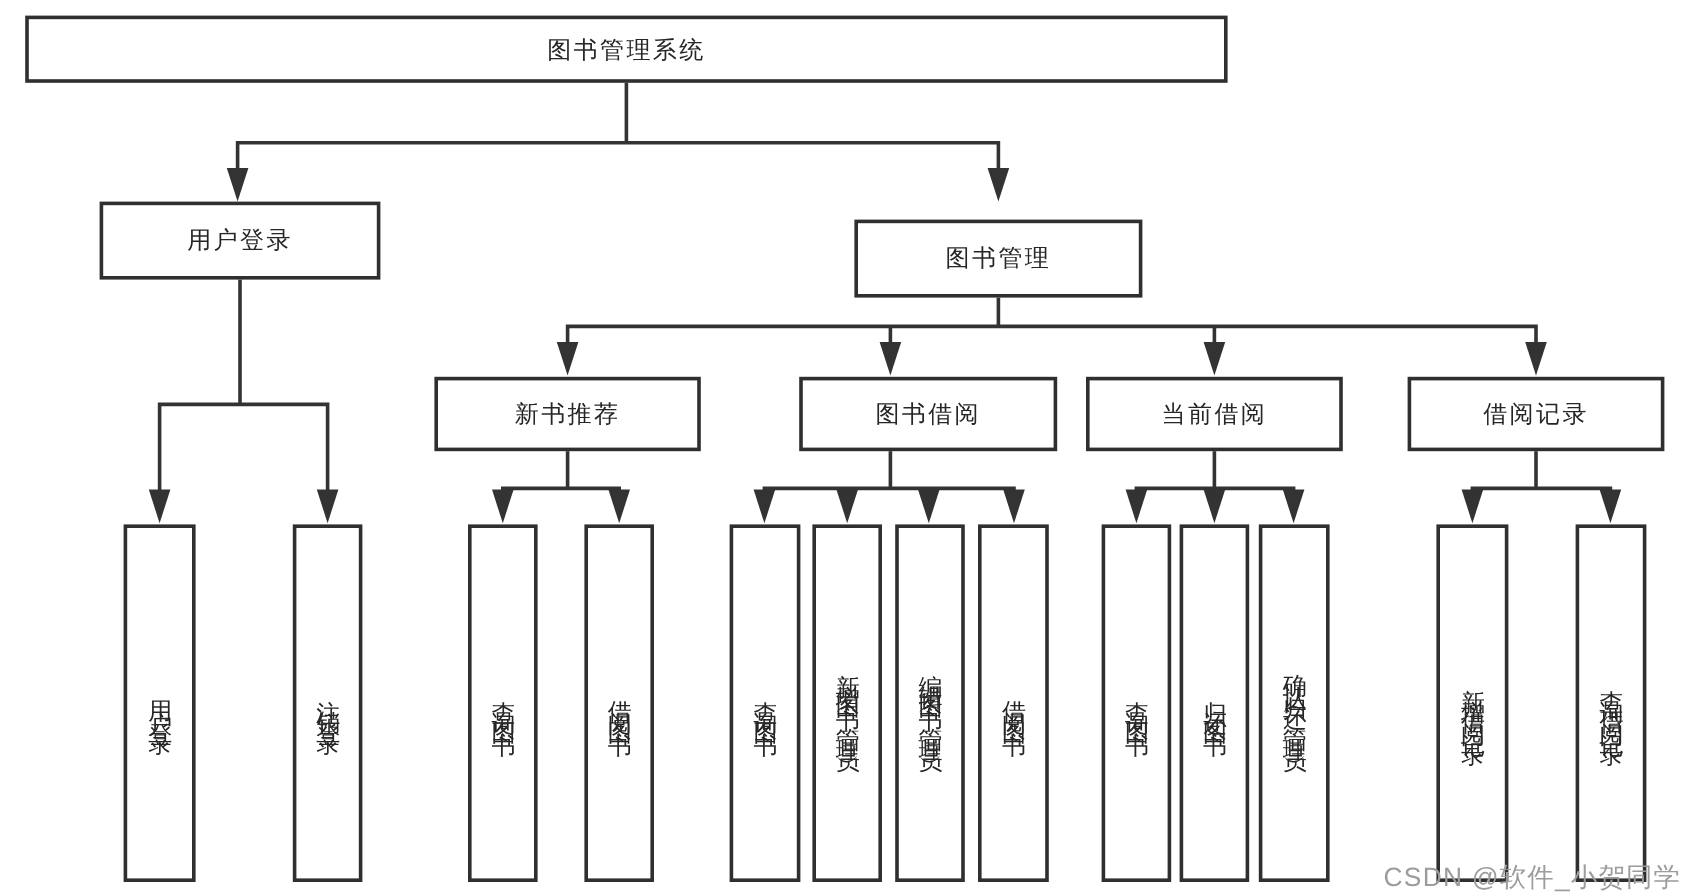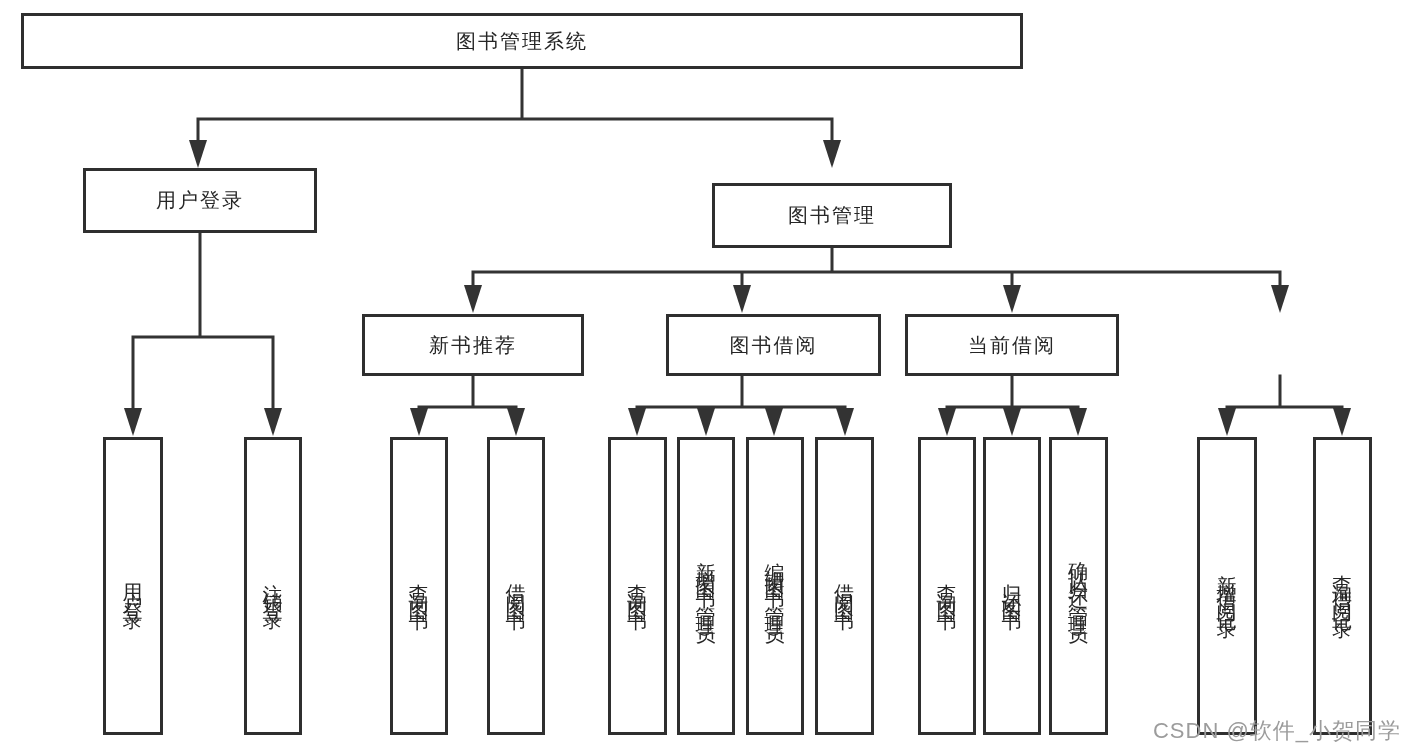--- a/index.html
+++ b/index.html
@@ -99,20 +99,23 @@
 
   <div class="node" style="left:362px;top:314px;width:222px;height:62px;font-family:Liberation Serif, serif;">
     <span class="lbl">新书推荐</span>
   </div>
   <div class="node" style="left:634px;top:314px;width:215px;height:62px;margin-left:32px;">
     <span class="lbl">图书借阅</span>
   </div>
   <div class="node" style="left:905px;top:314px;width:214px;height:62px;">
     <span class="lbl">当前借阅</span>
   </div>
+  <div class="node" style="left:1173px;top:314px;width:214px;height:62px;">
+    <span class="lbl">借阅记录</span>
+  </div>
 
   <div class="node leaf" style="left:103px;top:437px;width:60px;height:298px;">
     <span class="lbl">用户登录</span>
   </div>
   <div class="node leaf" style="left:244px;top:437px;width:58px;height:298px;">
     <span class="lbl">注销登录</span>
   </div>
 
   <div class="node leaf" style="left:390px;top:437px;width:58px;height:298px;">
     <span class="lbl">查询图书</span>

